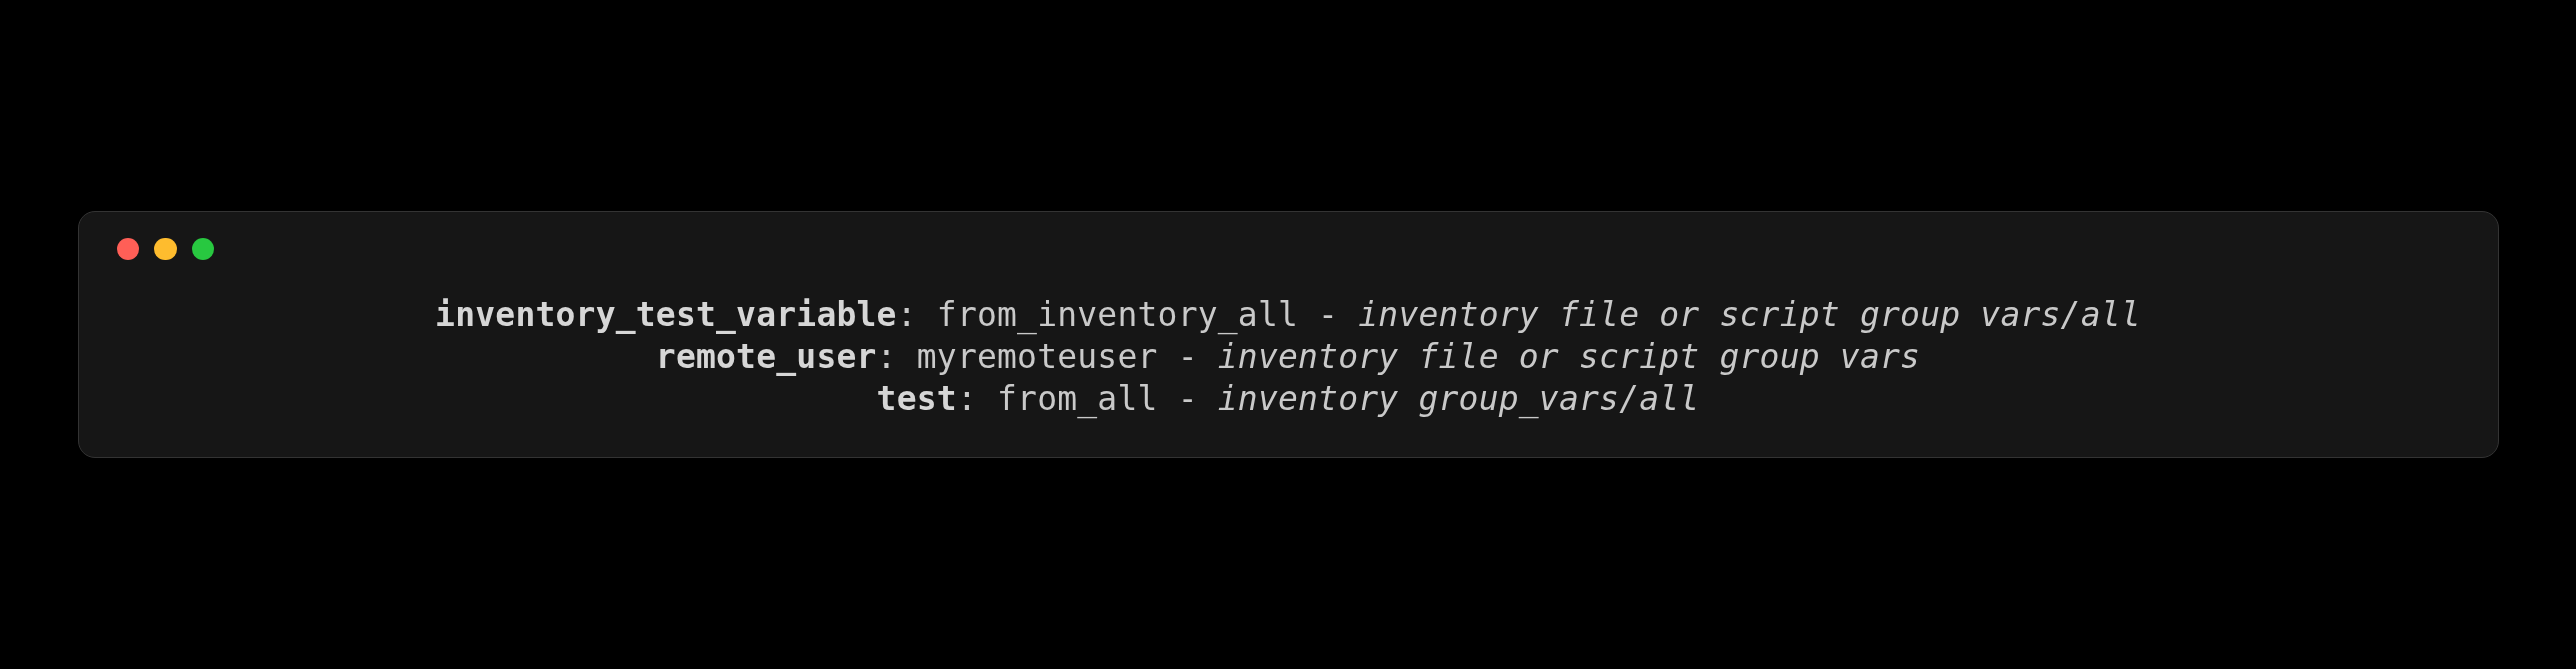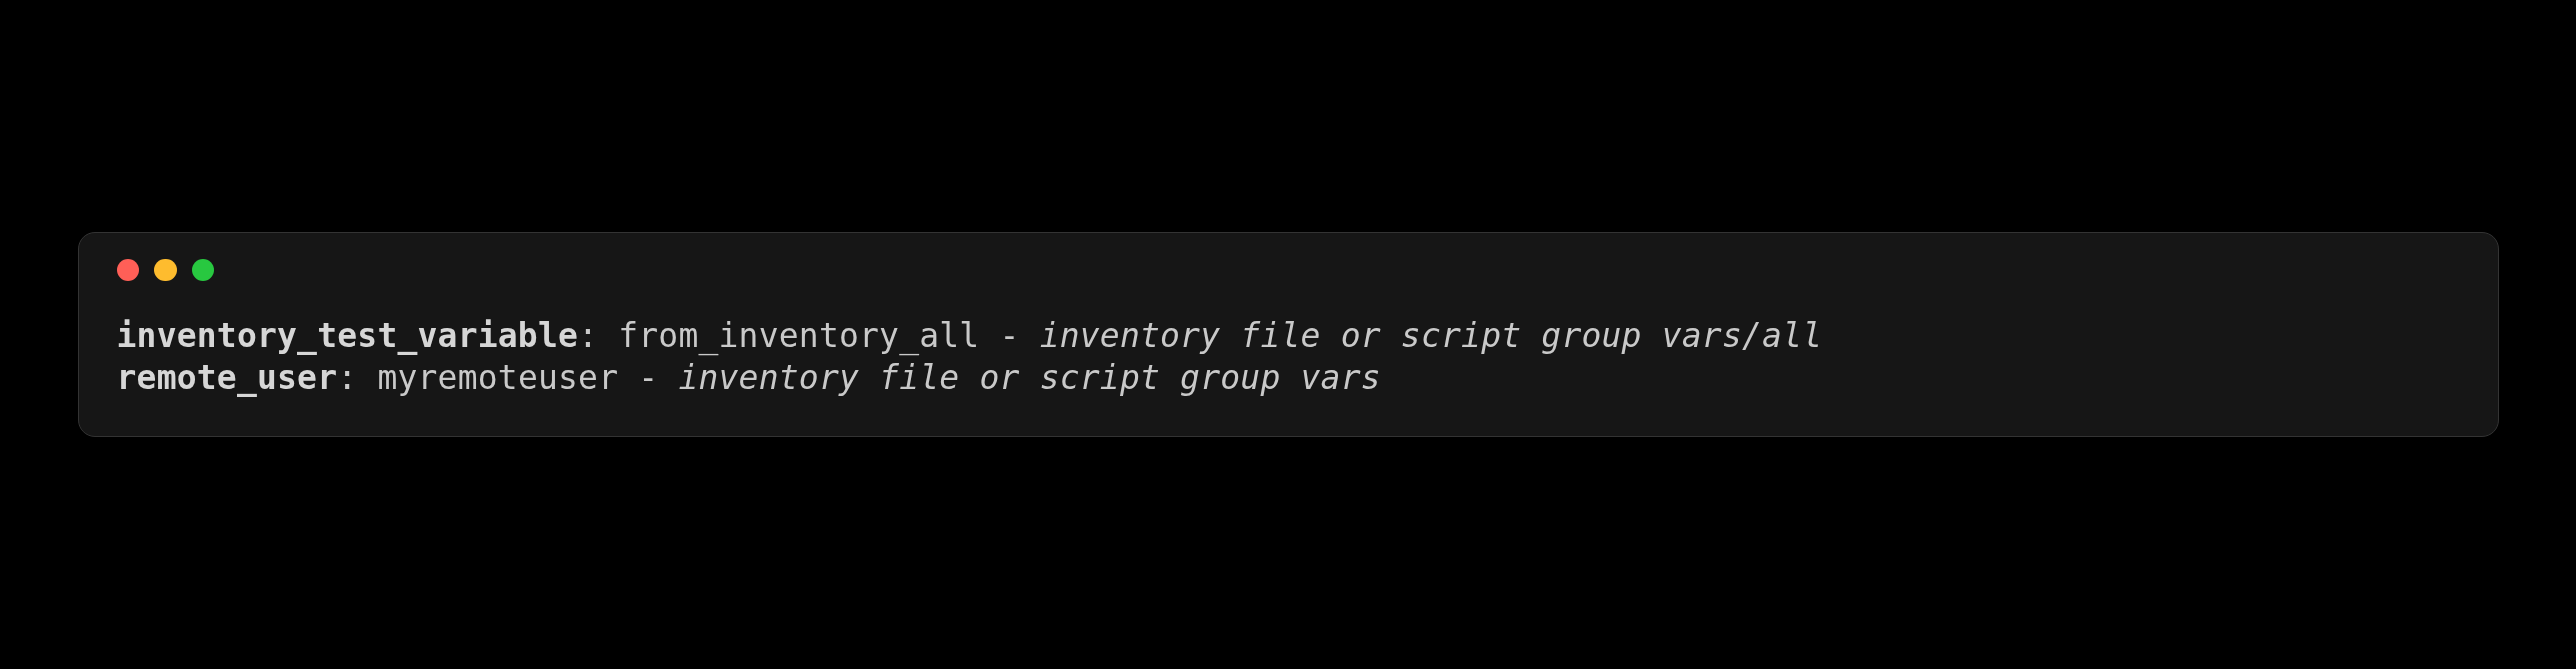--- a/index.html
+++ b/index.html
@@ -1,15 +1,15 @@
 <!DOCTYPE html>
 <html style="font-size:15px"><head>
   <meta charset="utf-8">
   <style>
-    * { margin: 0; padding: 0; box-sizing: border-box; }
+    * { margin: 0; padding: 0; box-sizing: border-box; text-align: center; }
     body {
       background: #000;
       width: 2576px;
       height: 669px;
       display: flex;
       align-items: center;
       justify-content: center;
       font-family: ui-monospace, "SF Mono", Menlo, Monaco, Consolas, monospace;
     }
     .terminal-window {
@@ -50,15 +50,16 @@
 
 <div class="terminal-window">
   <div class="titlebar">
     <div class="traffic-light tl-close"></div>
     <div class="traffic-light tl-min"></div>
     <div class="traffic-light tl-max"></div>
   </div>
   <div class="content">
     <div class="line"><span class="key">inventory_test_variable</span><span class="sep">:</span> <span class="val">from_inventory_all</span><span class="sep"> - </span><span class="comment">inventory file or script group vars/all</span></div>
     <div class="line"><span class="key">remote_user</span><span class="sep">:</span> <span class="val">myremoteuser</span><span class="sep"> - </span><span class="comment">inventory file or script group vars</span></div>
+    <div class="line"><span class="key">test</span><span class="sep">:</span> <span class="val">from_all</span><span class="sep"> - </span><span class="comment">inventory group_vars/all</span></div>
   </div>
 </div>
 
 
 </body></html>

